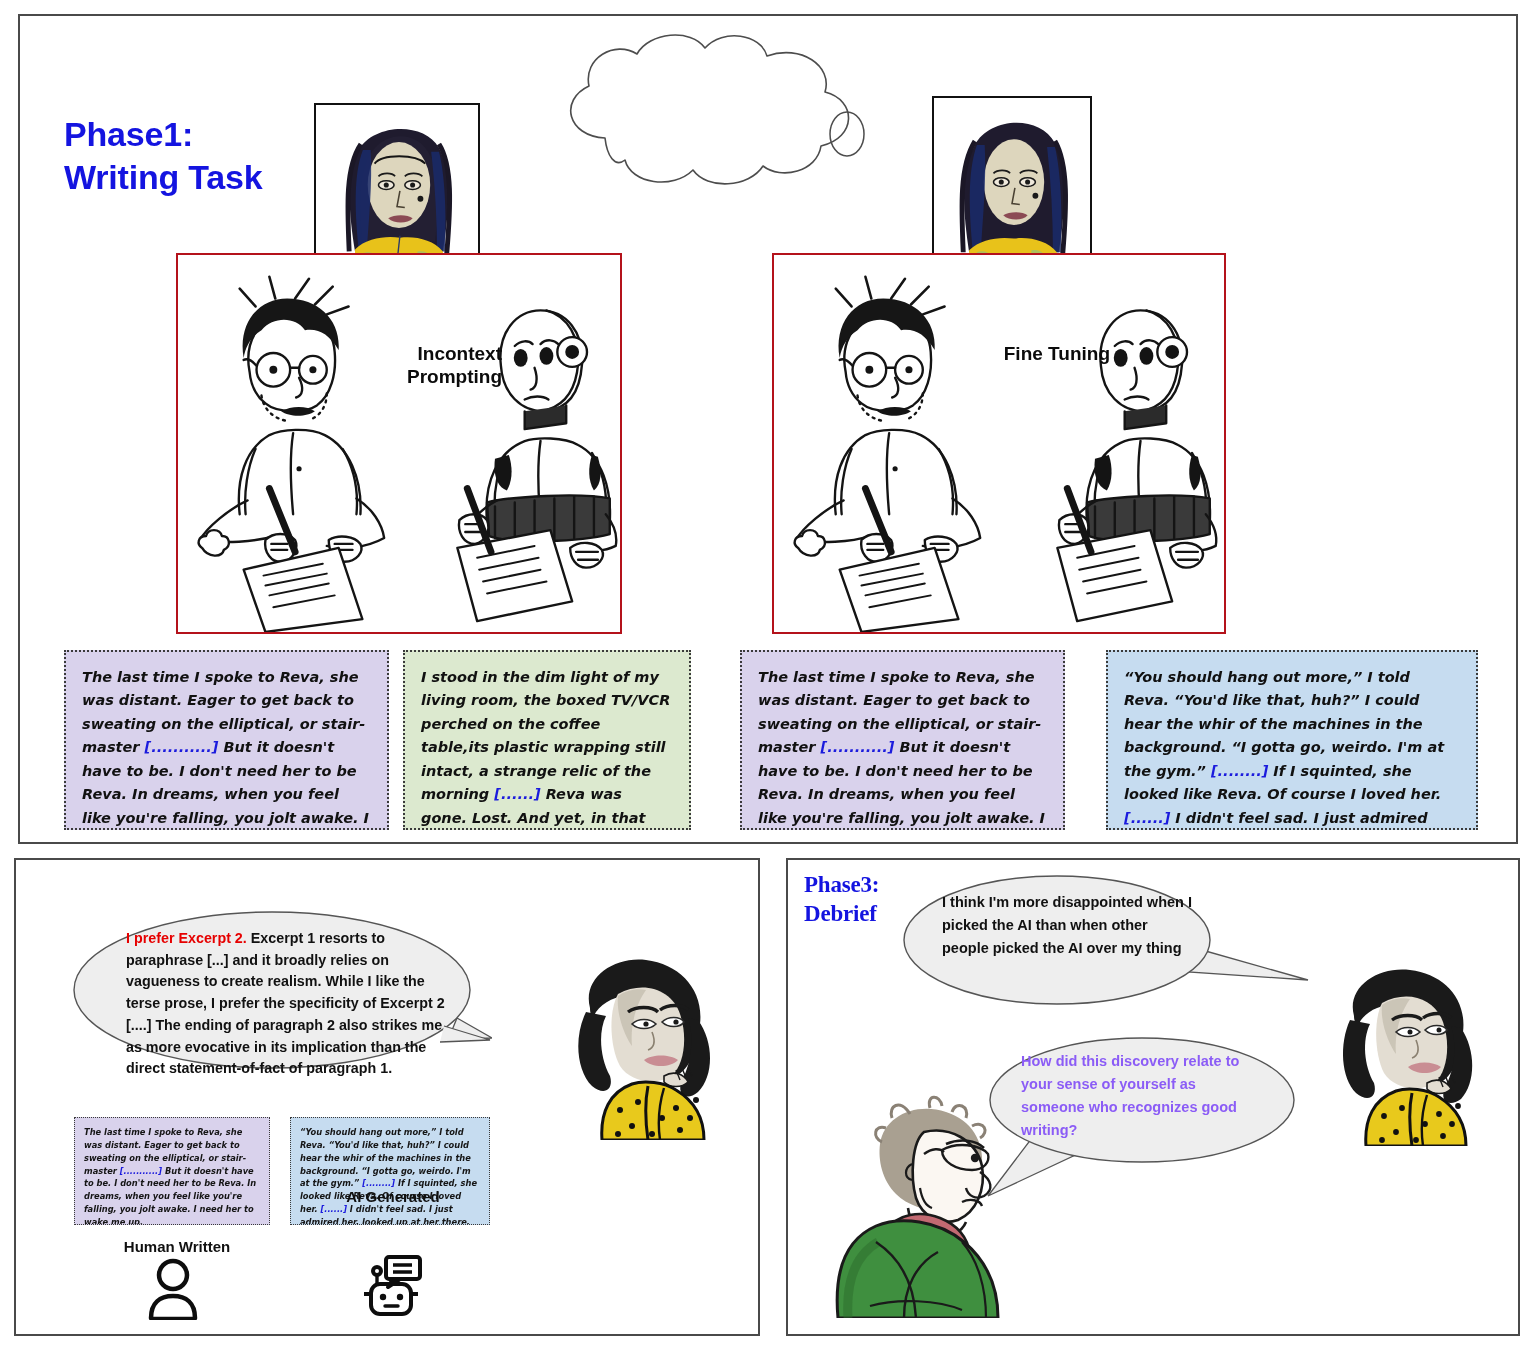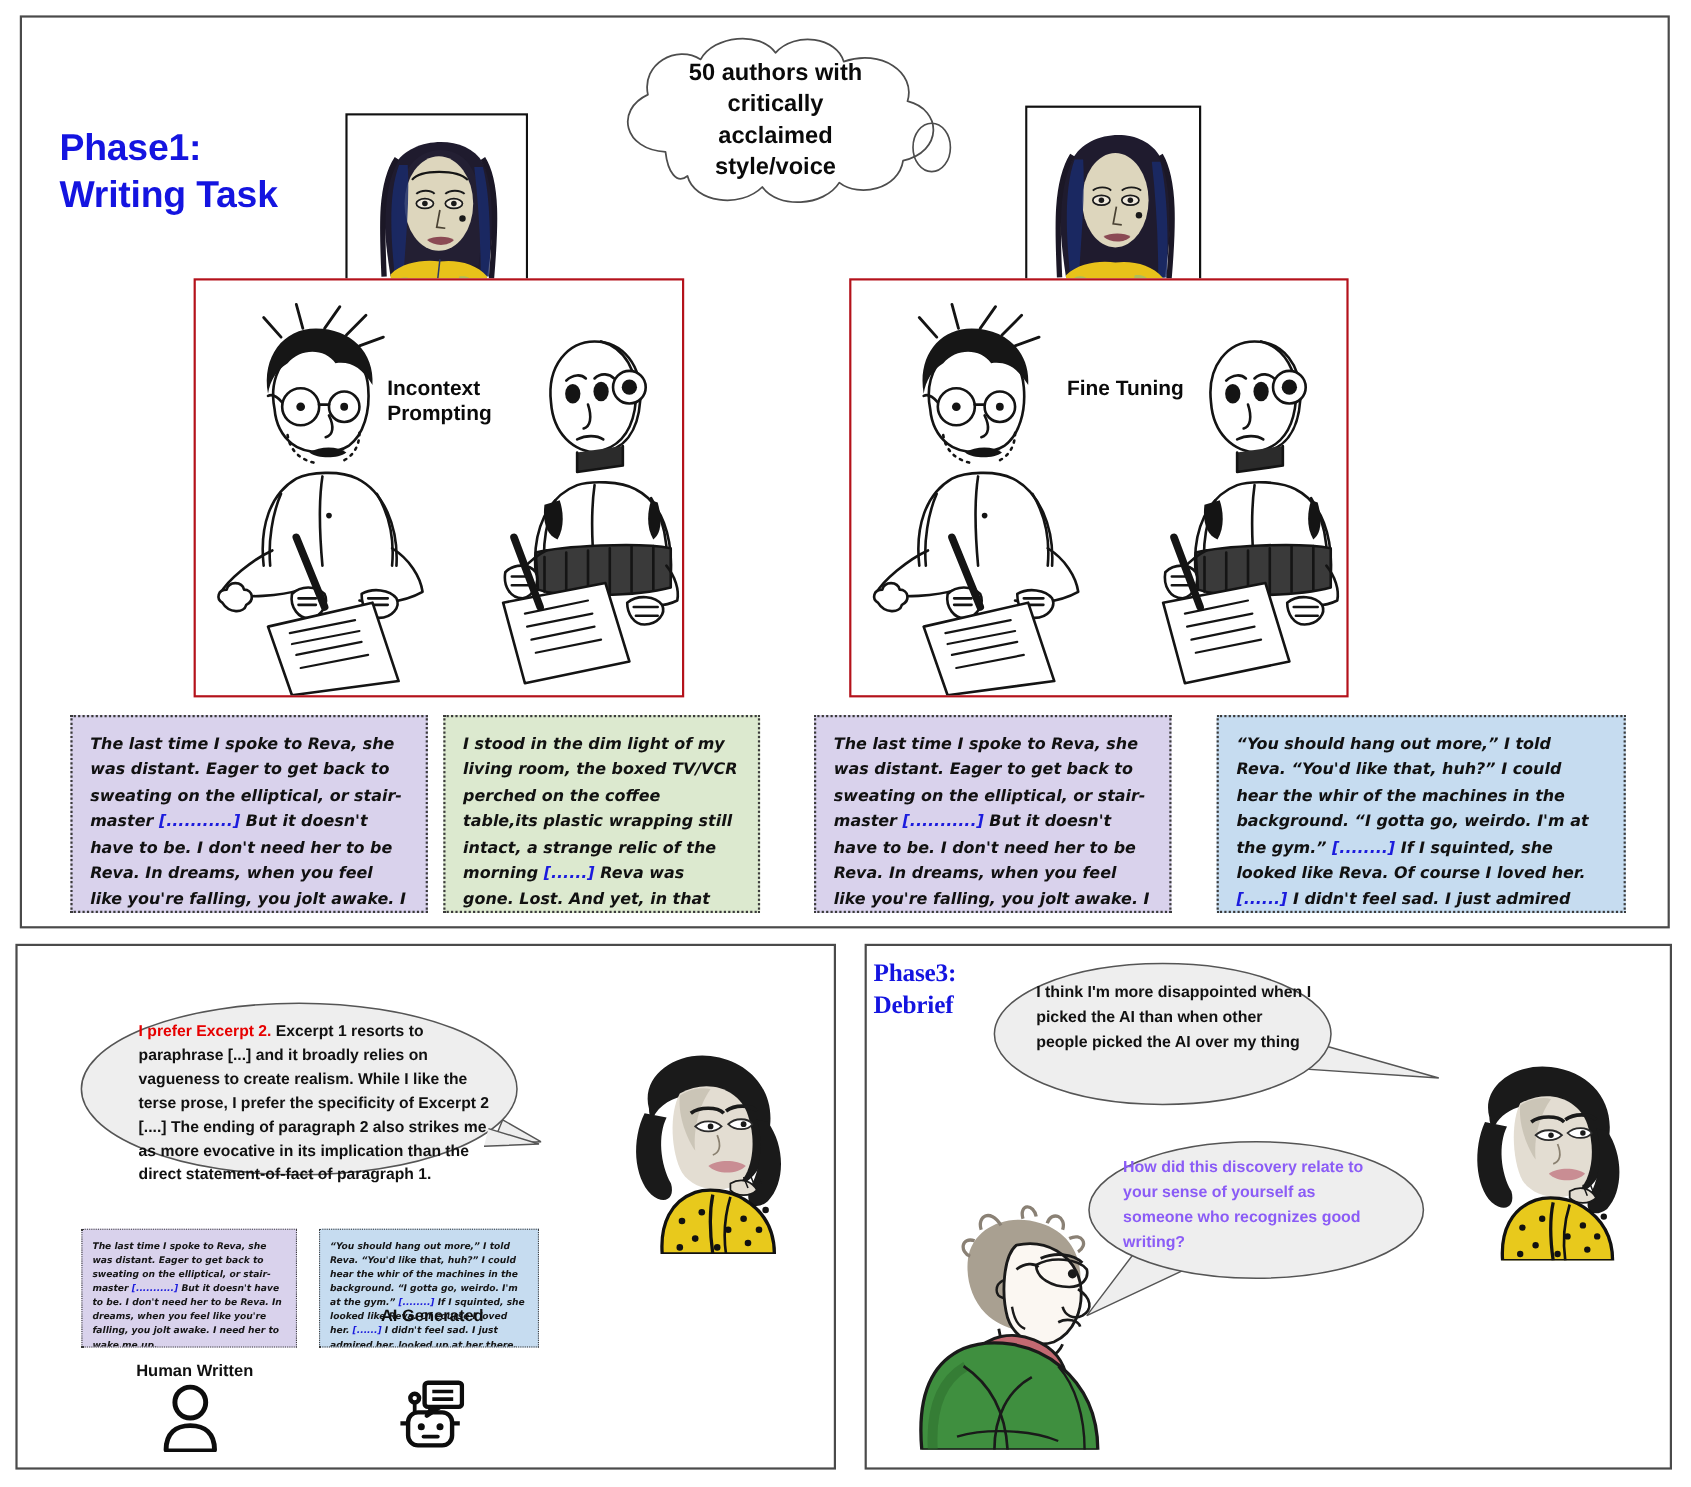--- a/index.html
+++ b/index.html
@@ -31,20 +31,21 @@
   #panel-phase3 { left: 786px; top: 858px;  width: 734px;  height: 478px; }
 
   
   .phase-title {
     position: absolute;
     color: #1414e0;
     font-weight: bold;
     line-height: 1.25;
     white-space: pre-line;
     letter-spacing: -0.2px;
+    margin-left: 10px;
   }
   #phase1-title { left: 54px;  top: 113px; font-size: 34px; }
   #phase2-title { left: 474px; top: 869px; font-size: 23px; }
   #phase3-title { left: 794px; top: 871px; font-size: 23px; font-family: Liberation Serif, serif; }
 
   
   #thought-cloud {
     position: absolute;
     left: 545px;
     top: 26px;
@@ -84,21 +85,21 @@
     background: #ffffff;
     box-sizing: border-box;
   }
   #condition-incontext { left: 176px; top: 253px; width: 446px; height: 381px; }
   #condition-finetune  { left: 772px; top: 253px; width: 454px; height: 381px; }
   .condition-label {
     position: absolute;
     font-size: 19px;
     font-weight: bold;
     color: #0b0b0b;
-    text-align: left;
+    text-align: right;
     line-height: 1.2;
     white-space: pre-line;
   }
   #label-incontext { left: 352px; top: 343px; width: 150px; }
   #label-finetune  { left: 970px; top: 343px; width: 140px; }
 
   .scene { position: absolute; inset: 0; }
   .scene svg { width: 100%; height: 100%; display: block; }
 
   
@@ -249,24 +250,20 @@
 
   <div id="thought-cloud">
     <svg viewBox="0 0 330 190" xmlns="http://www.w3.org/2000/svg">
       <path d="M60,112 C22,110 14,74 44,60 C38,32 70,14 92,28 C104,6 146,2 160,22
                C178,2 216,8 222,30 C256,18 288,40 280,66 C312,74 312,112 276,120
                C272,146 236,154 218,140 C204,162 162,164 148,144
                C128,164 86,158 80,134 C70,142 62,130 60,112 Z" fill="#ffffff" stroke="#4d4d4d" stroke-width="1.6" stroke-linejoin="round"></path>
       <ellipse cx="302" cy="108" rx="17" ry="22" fill="none" stroke="#4d4d4d" stroke-width="1.5"></ellipse>
     </svg>
   </div>
-  <div id="cloud-text">50 authors with
-critically
-acclaimed
-style/voice</div>
 
   <div class="author-portrait" id="author-portrait-left">
     <svg viewBox="0 0 166 168" xmlns="http://www.w3.org/2000/svg">
       <rect width="166" height="168" fill="#ffffff"></rect>
       <path d="M40,150 C34,112 30,72 44,46 C58,20 110,16 126,44 C140,70 136,114 130,150 Z" fill="#1f1b2e"></path>
       <path d="M48,140 C44,104 44,70 56,50 C70,26 104,26 116,50 C128,72 126,108 122,140 Z" fill="#231f33"></path>
       <ellipse cx="85" cy="82" rx="32" ry="44" fill="#ddd6bd"></ellipse>
       <path d="M56,46 C58,80 54,118 52,150 L44,150 C40,112 38,72 48,46 Z" fill="#1a2a6a" opacity="0.85"></path>
       <path d="M118,48 C122,82 124,118 124,150 L132,150 C134,112 132,70 126,48 Z" fill="#1a2a6a" opacity="0.85"></path>
       <path d="M60,60 C68,50 102,50 112,60" fill="none" stroke="#151515" stroke-width="2"></path>

